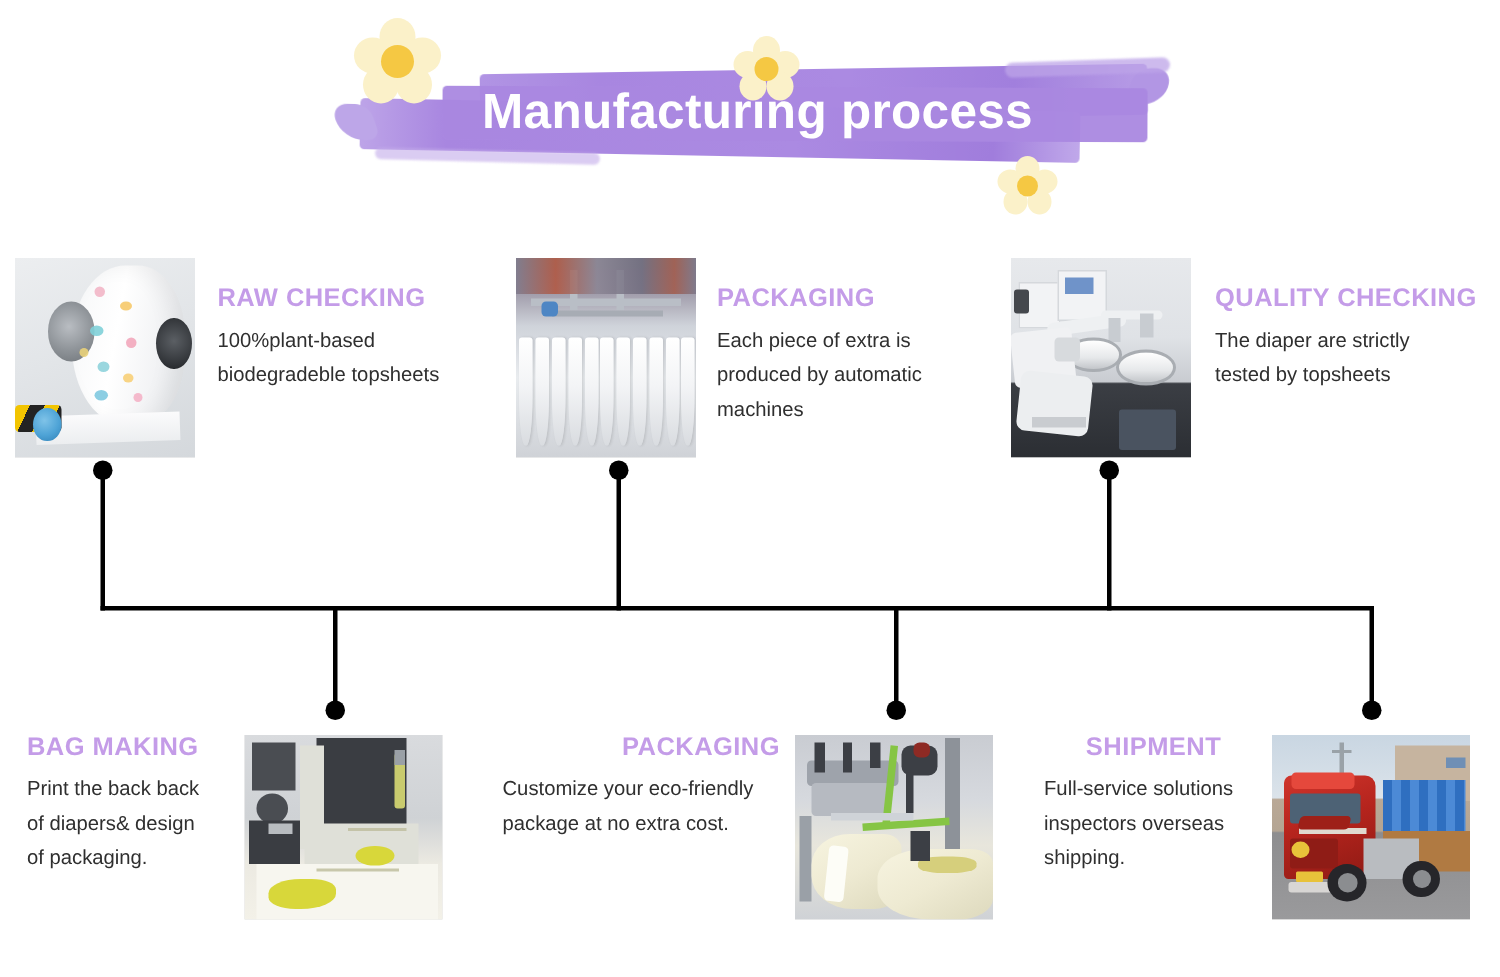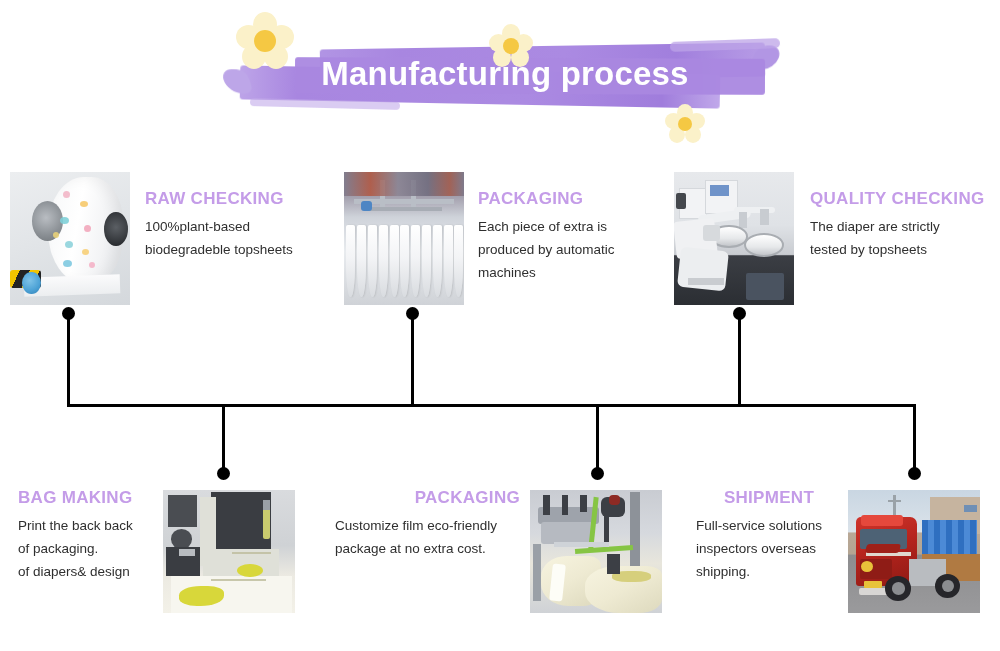--- a/index.html
+++ b/index.html
@@ -317,22 +317,22 @@
         <div>tested by topsheets</div>
       </div>
     </div>
   </div>
 
   <div class="item" style="left:0px;top:485px;width:300px;height:140px;">
     <div class="txt" style="left:18px;top:2px;width:145px;">
       <div class="head">BAG MAKING</div>
       <div class="body">
         <div>Print the back back</div>
+        <div>of diapers&amp; design</div>
         <div>of packaging.</div>
-        <div>of diapers&amp; design</div>
       </div>
     </div>
     <div class="thumb" style="left:163px;top:5px;width:132px;height:123px;">
       <div class="ph p4">
         <div class="blk" style="left:4%;top:4%;width:22%;height:26%;"></div>
         <div class="blk2" style="left:36%;top:2%;width:46%;height:58%;border-radius:0 0 0 18%;"></div>
         <div class="pale" style="left:28%;top:6%;width:12%;height:56%;"></div>
         <div class="pp" style="left:76%;top:10%;width:5%;height:30%;background:#c9cb6e;border-radius:2px;"></div>
         <div class="pp" style="left:76%;top:8%;width:5%;height:8%;background:#9aa0a6;"></div>
         <div class="blk" style="left:6%;top:32%;width:16%;height:16%;border-radius:50%;"></div>
@@ -345,21 +345,21 @@
         <div class="pp" style="left:36%;top:72%;width:42%;height:2%;background:#c8c7ab;"></div>
         <div class="pp" style="left:52%;top:50%;width:30%;height:2%;background:#c4c3a8;"></div>
       </div>
     </div>
   </div>
 
   <div class="item" style="left:330px;top:485px;width:340px;height:140px;">
     <div class="txt" style="left:5px;top:2px;width:195px;">
         <div class="head" style="text-align:right;padding-right:10px;">PACKAGING</div>
       <div class="body">
-        <div>Customize film eco-friendly</div>
+        <div>Customize your eco-friendly</div>
         <div>package at no extra cost.</div>
       </div>
     </div>
     <div class="thumb" style="left:200px;top:5px;width:132px;height:123px;">
       <div class="ph p5">
         <div class="mech" style="left:6%;top:14%;width:46%;height:14%;border-radius:3px;"></div>
         <div class="dark" style="left:10%;top:4%;width:5%;height:16%;"></div>
         <div class="dark" style="left:24%;top:4%;width:5%;height:16%;"></div>
         <div class="dark" style="left:38%;top:4%;width:5%;height:14%;"></div>
         <div class="mech" style="left:8%;top:26%;width:40%;height:18%;border-radius:3px;background:#b6bac1;"></div>

